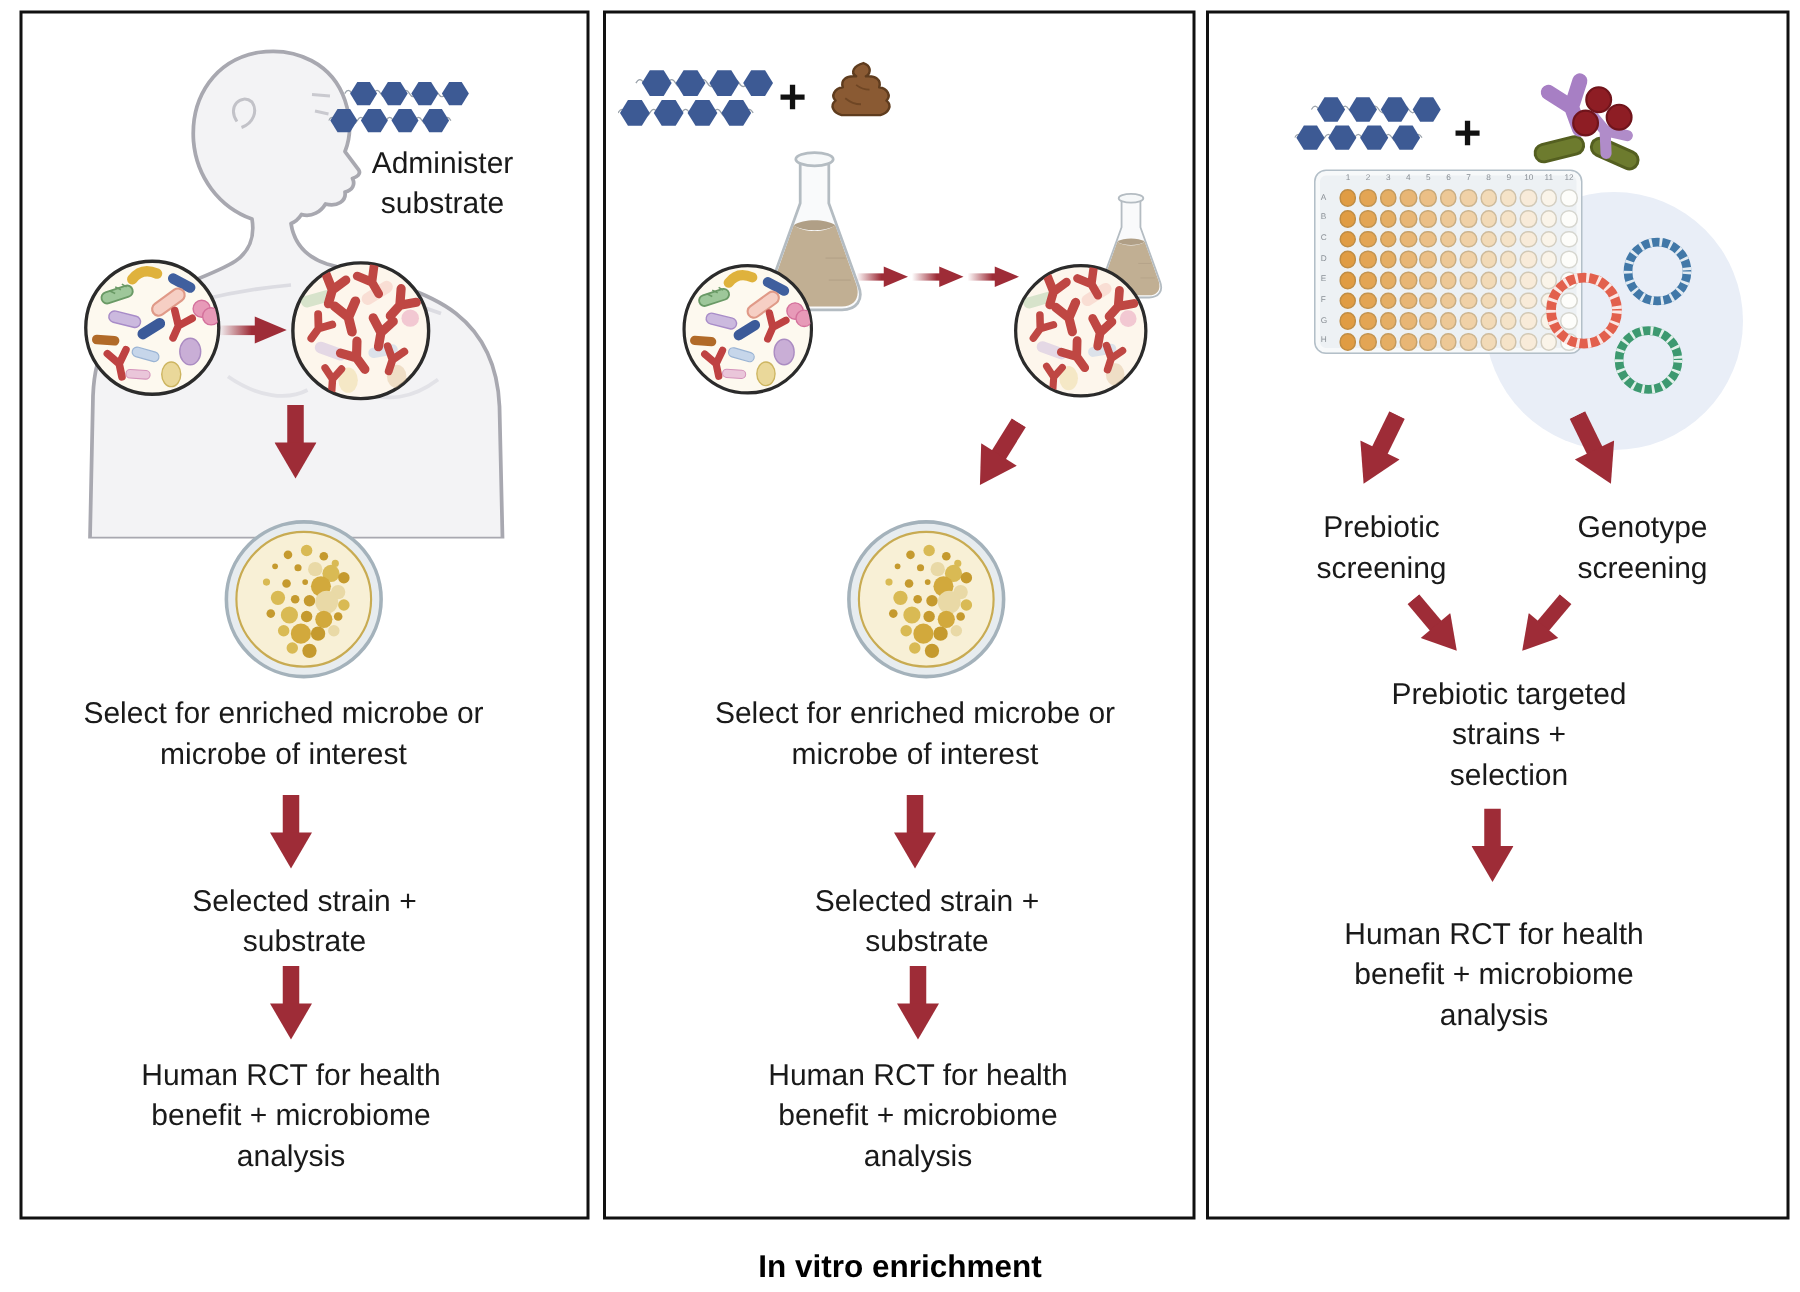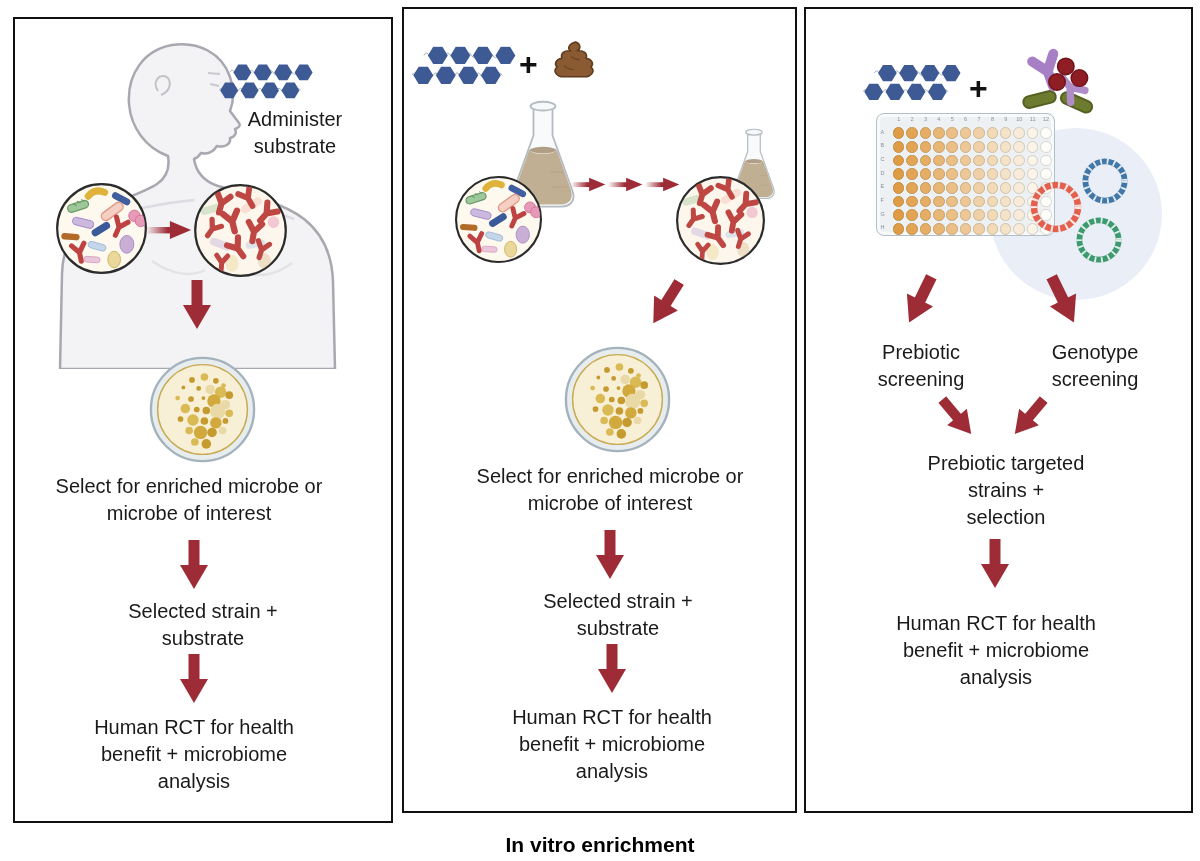--- a/index.html
+++ b/index.html
@@ -196,21 +196,21 @@
 
     <symbol id="sym-plasmid" viewBox="0 0 56 56">
       <circle cx="28" cy="28" r="22" fill="none" stroke="currentColor" stroke-width="6.5"></circle>
       <circle cx="28" cy="28" r="22" fill="none" stroke="#fff" stroke-width="6.5" stroke-dasharray="2 5.5" opacity="0.85"></circle>
     </symbol>
   </defs>
 </svg>
 
 <div id="stage">
 
-  <div class="panel" style="left:13px;top:17px;width:380px;height:806px;">
+  <div class="panel" style="left:13px;top:7px;width:380px;height:806px;">
     <svg class="icon" style="left:27px;top:9px" width="310" height="342" viewBox="0 0 310 340">
         <use href="#sym-figure"></use>
       </svg>
     <svg class="icon" style="left:204px;top:44px" width="96" height="38" viewBox="0 0 160 60">
         <use href="#sym-hexchain"></use>
       </svg>
     <div class="lbl" style="left:200px;top:87px;width:160px;">Administer substrate</div>
     <svg class="icon" style="left:39px;top:162px" width="95" height="95" viewBox="0 0 150 150">
         <use href="#sym-micro-diverse"></use>
       </svg>

